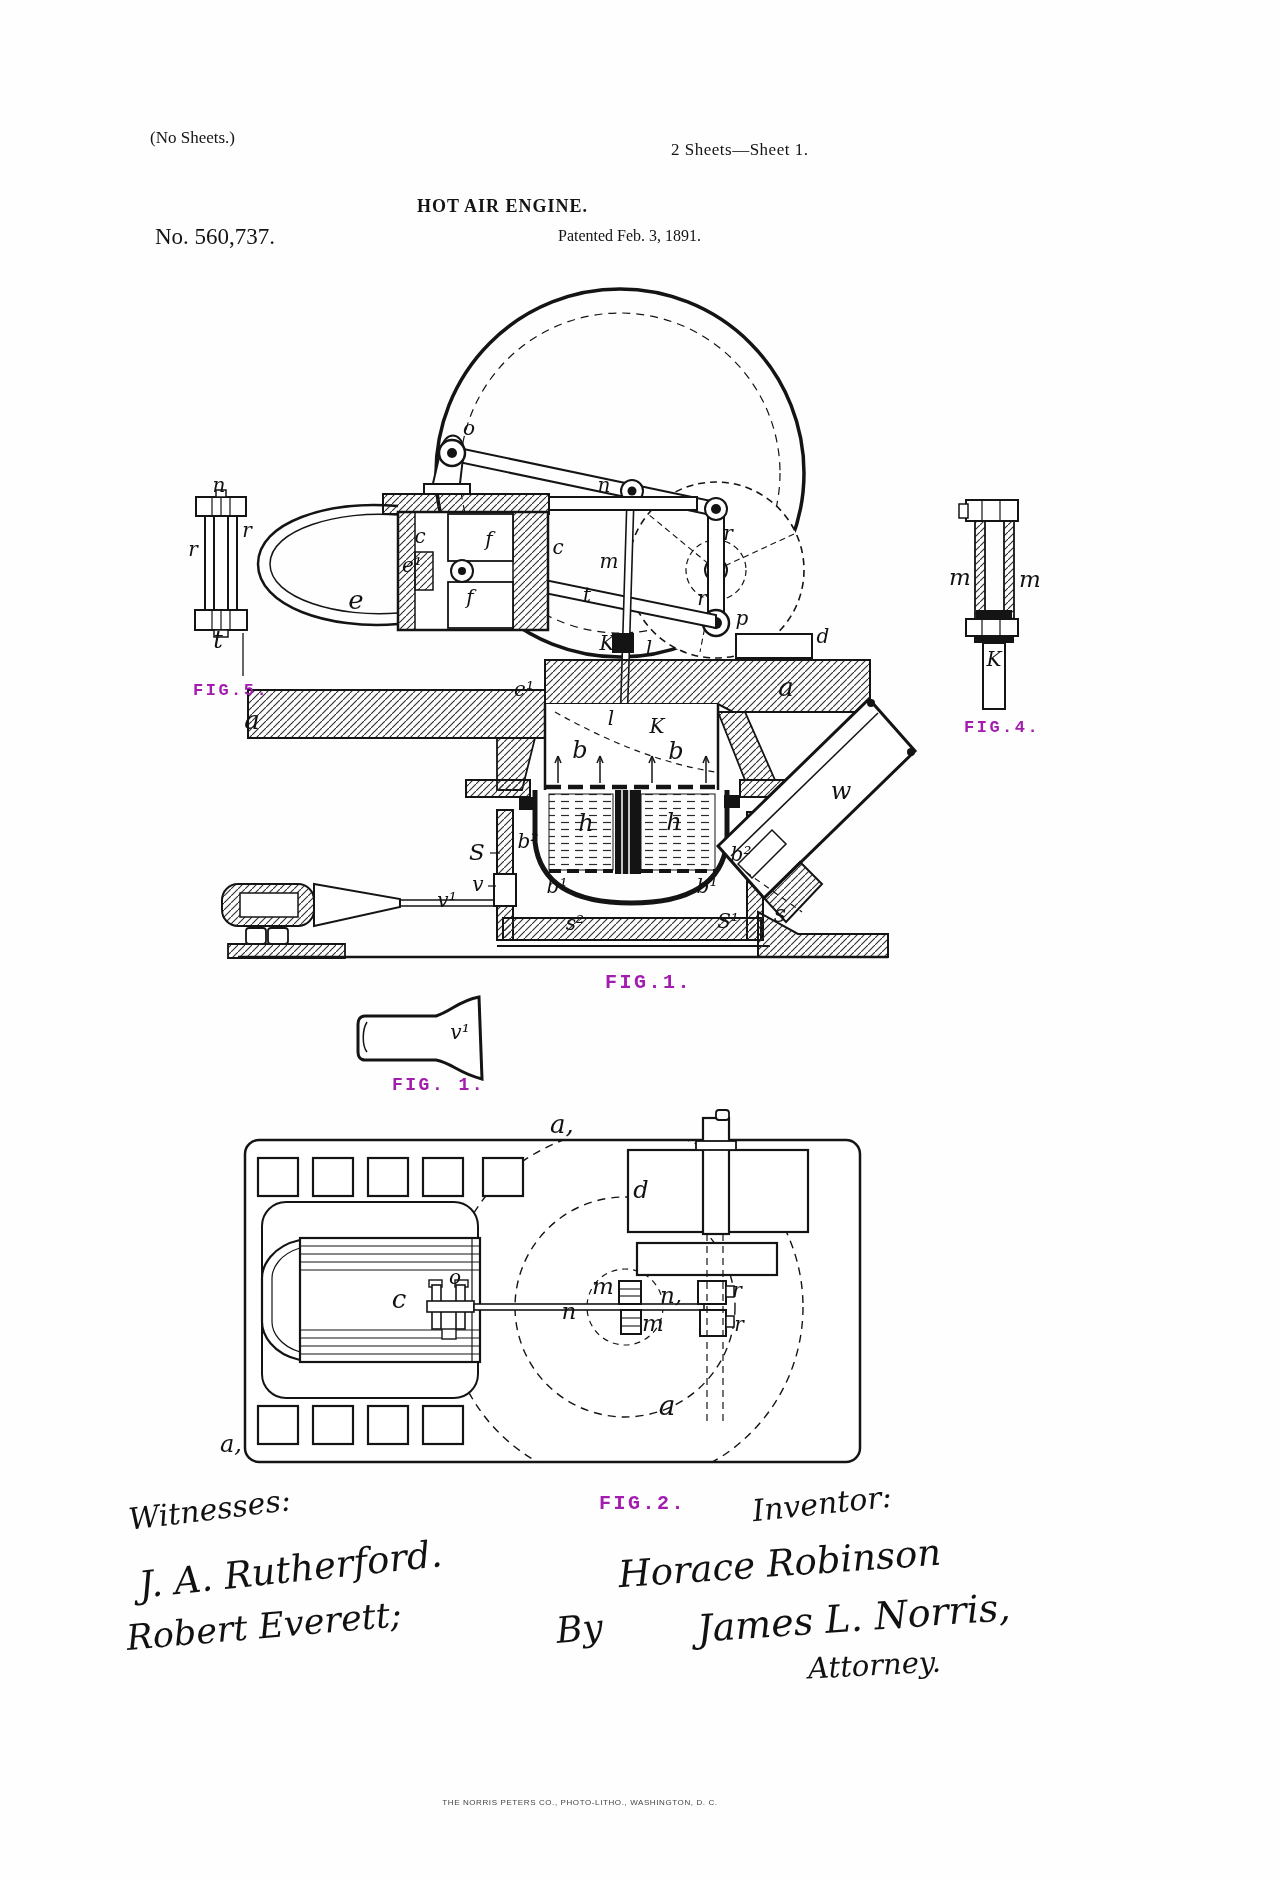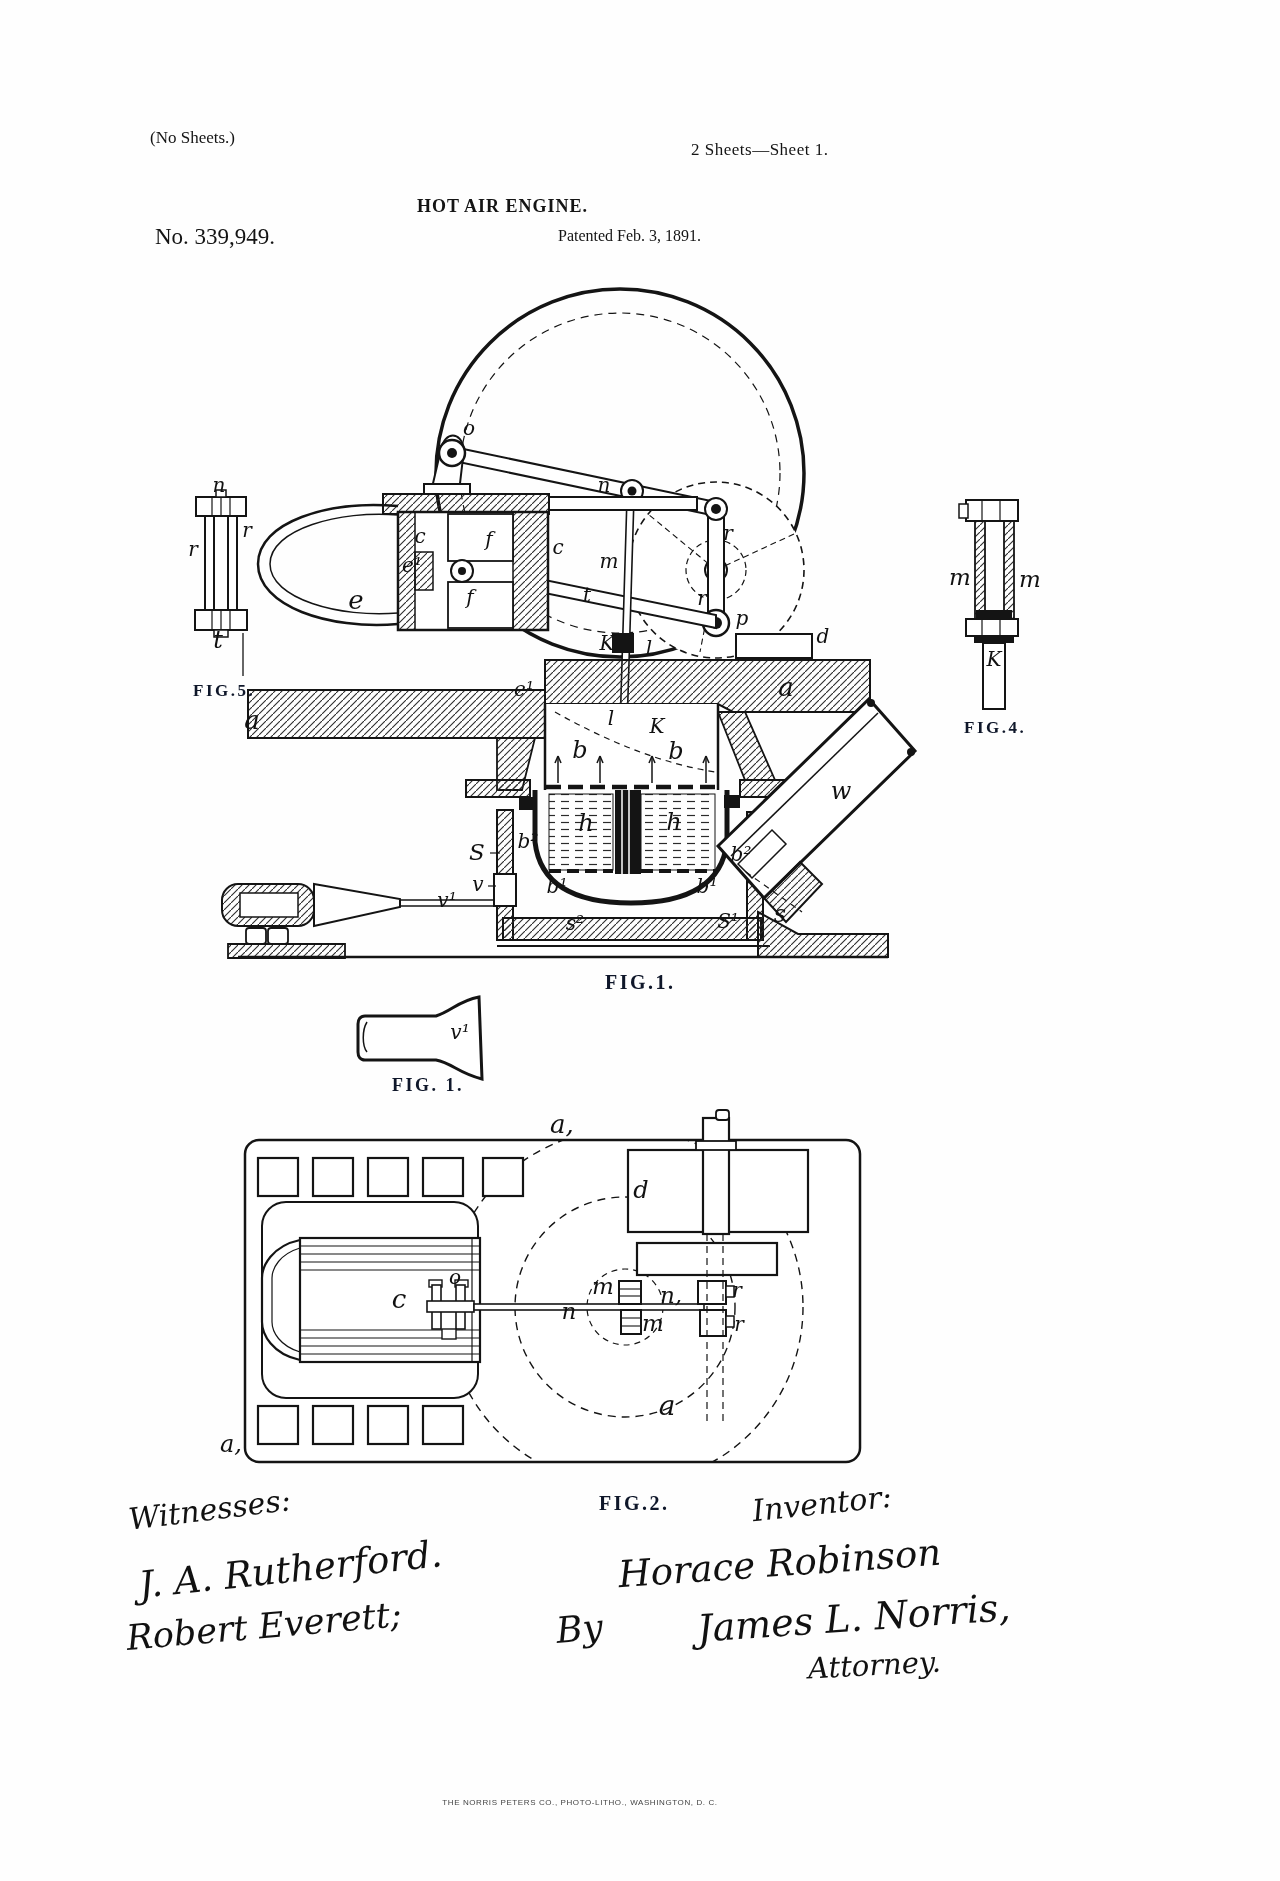--- a/index.html
+++ b/index.html
@@ -1,27 +1,27 @@
 <!DOCTYPE html>
 <html><head>
 <meta charset="utf-8">
 <style>
   html,body{margin:0;padding:0;background:#e9e9e5;}
   #page{position:relative;width:1280px;height:1881px;margin:0 auto;background:#fefefe;
         overflow:hidden;font-family:"Liberation Serif",serif;color:#141414;}
   .hdr{position:absolute;white-space:nowrap;}
   #no-model{left:150px;top:128px;font-size:17px;}
-  #sheet-info{left:671px;top:140px;font-size:17px;letter-spacing:.5px;margin-left:20px;}
+  #sheet-info{left:671px;top:140px;font-size:17px;letter-spacing:.5px;}
   #inv-name{left:330px;top:158px;width:345px;text-align:center;font-size:27px;font-weight:bold;letter-spacing:1.5px;}
   #inv-title{left:330px;top:196px;width:345px;text-align:center;font-size:18px;font-weight:bold;letter-spacing:1px;}
   #pat-no{left:155px;top:224px;font-size:23px;}
   #pat-date{left:558px;top:227px;font-size:16px;}
   #drawing-svg{position:absolute;left:0;top:0;}
-  .fig-caption{position:absolute;font-family:Liberation Serif, serif;font-weight:bold;
-               letter-spacing:2.5px;color:#0f172a;white-space:nowrap;}
+  .fig-caption{position:absolute;font-family:Liberation Mono, monospace;font-weight:bold;
+               letter-spacing:2.5px;color:#a21caf;white-space:nowrap;}
   #cap-fig5{left:193px;top:681px;font-size:17px;}
   #cap-fig4{left:964px;top:718px;font-size:17px;}
   #cap-fig1{left:605px;top:971px;font-size:20px;}
   #cap-fig6{left:392px;top:1075px;font-size:18px;}
   #cap-fig2{left:599px;top:1492px;font-size:20px;}
   .part-label{position:absolute;transform:translate(-50%,-50%);font:italic 20px "DejaVu Serif",serif;
               color:#111;white-space:nowrap;line-height:1;}
   .sig{position:absolute;font-family:"DejaVu Serif",serif;font-style:italic;color:#111;white-space:nowrap;}
   #sig-witnesses{left:128px;top:1492px;font-size:30px;transform:rotate(-7deg);}
   #sig-w1{left:138px;top:1548px;font-size:37px;transform:rotate(-6deg);}
@@ -35,21 +35,21 @@
                font-family:Liberation Sans, sans-serif;font-size:8px;letter-spacing:.6px;color:#444;}
 </style>
 </head>
 <body>
 
 <div id="page">
 
   <div class="hdr" id="no-model">(No Sheets.)</div>
   <div class="hdr" id="sheet-info">2 Sheets—Sheet 1.</div>
   <div class="hdr" id="inv-title">HOT AIR ENGINE.</div>
-  <div class="hdr" id="pat-no">No. 339,949.</div>
+  <div class="hdr" id="pat-no">No. 560,737.</div>
   <div class="hdr" id="pat-date">Patented Feb. 3, 1891.</div>
 
   <svg id="drawing-svg" width="1280" height="1881" viewBox="0 0 1280 1881">
     <defs>
       <pattern id="hatch" width="7" height="7" patternUnits="userSpaceOnUse">
         <path d="M0 7 L7 0" stroke="#2a2a2a" stroke-width="1.1"></path>
       </pattern>
       <pattern id="liquid" width="14" height="7" patternUnits="userSpaceOnUse">
         <path d="M1 3.5 h8" stroke="#2a2a2a" stroke-width="1.2"></path>
       </pattern>

